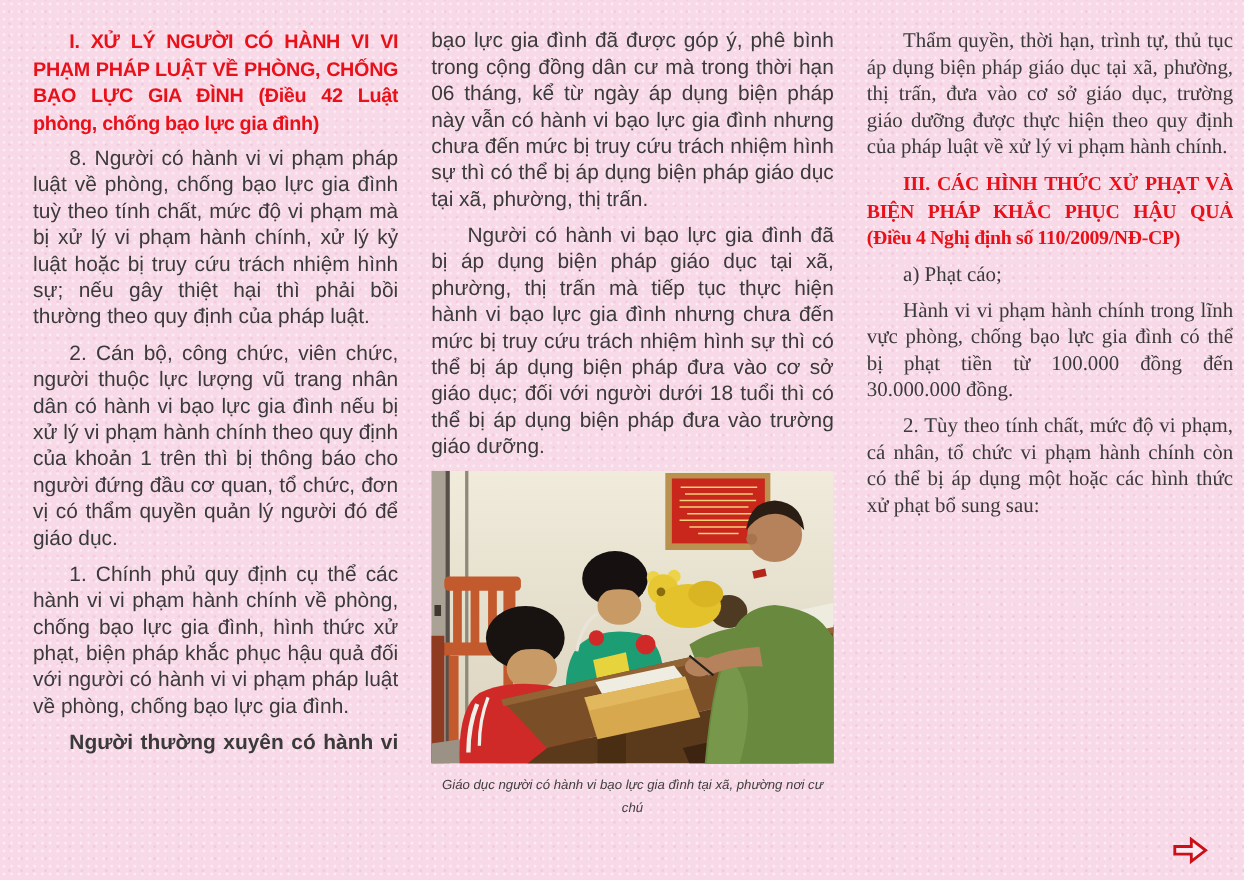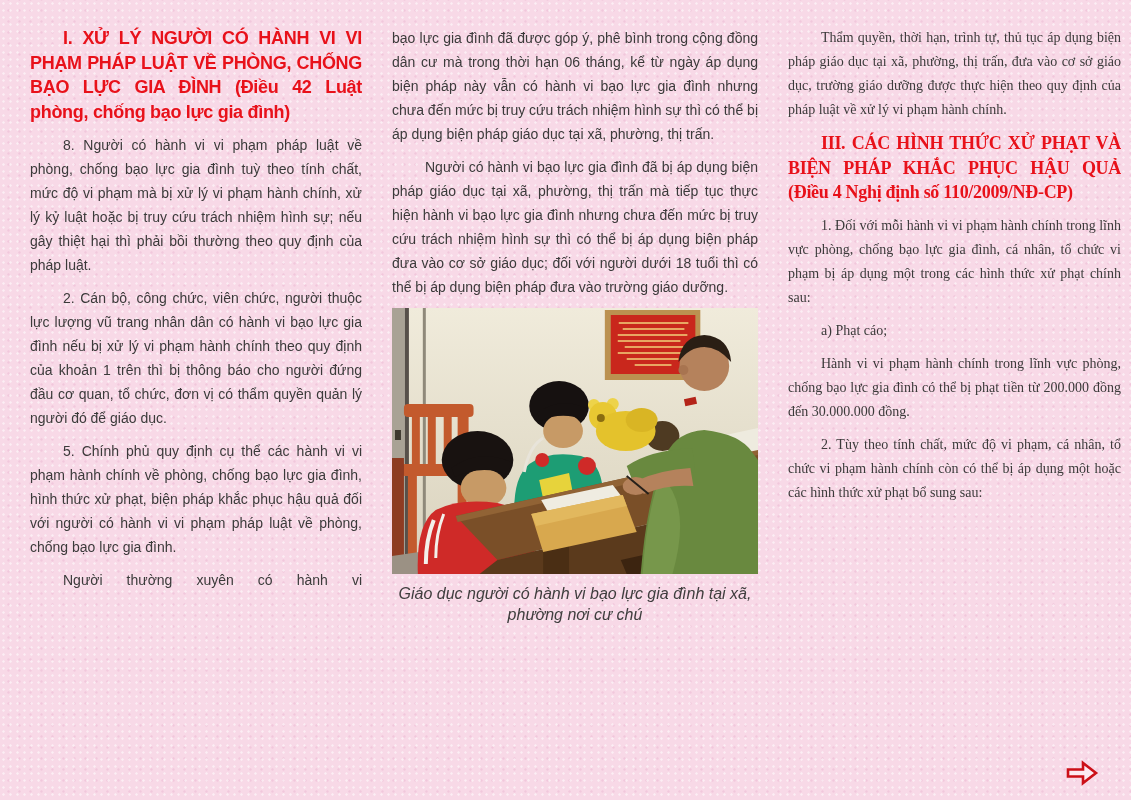--- a/index.html
+++ b/index.html
@@ -21,49 +21,49 @@
   .page{
     box-sizing:border-box;height:100%;
     display:flex;gap:30px;
     padding:26px 10px 0 30px;
   }
   .col{box-sizing:border-box;overflow:hidden;}
   .col-left{width:332px;}
   .col-mid{width:366px;}
   .col-right{flex:1;font-family:Liberation Serif, serif;}
   p.body{
-    font-size:14px;line-height:24px;color:var(--body);
+    font-size:19px;line-height:24px;color:var(--body);
     text-align:justify;text-indent:33px;margin:0 0 9px 0;
   }
   p.noindent{text-indent:0;}
-  p.stretch{text-align-last:justify;}
+  p.stretch{text-align-last:justify;font-weight:bold;}
   h3.heading{
     font-size:18px;line-height:24.5px;font-weight:bold;color:var(--heading);
     text-align:justify;text-indent:33px;margin:0 0 9px 0;letter-spacing:-0.3px;
   }
   figure{margin:5px 0 0 0;}
   figure svg.photo{display:block;width:100%;height:266px;}
   figcaption{
-    font-size:16px;font-style:italic;color:#3f3e3e;
+    font-size:12px;font-style:italic;color:#3f3e3e;
     text-align:center;line-height:21px;margin-top:9px;padding:0 6px;
   }
   .next-arrow{
     position:absolute;right:32px;bottom:14px;width:34px;height:26px;
   }
 </style>
 </head>
 <body>
 
 <div class="page">
 
   <div class="col col-left">
     <h3 class="heading">I. XỬ LÝ NGƯỜI CÓ HÀNH VI VI PHẠM PHÁP LUẬT VỀ PHÒNG, CHỐNG BẠO LỰC GIA ĐÌNH (Điều 42 Luật phòng, chống bạo lực gia đình)</h3>
     <p class="body">8. Người có hành vi vi phạm pháp luật về phòng, chống bạo lực gia đình tuỳ theo tính chất, mức độ vi phạm mà bị xử lý vi phạm hành chính, xử lý kỷ luật hoặc bị truy cứu trách nhiệm hình sự; nếu gây thiệt hại thì phải bồi thường theo quy định của pháp luật.</p>
     <p class="body">2. Cán bộ, công chức, viên chức, người thuộc lực lượng vũ trang nhân dân có hành vi bạo lực gia đình nếu bị xử lý vi phạm hành chính theo quy định của khoản 1 trên thì bị thông báo cho người đứng đầu cơ quan, tổ chức, đơn vị có thẩm quyền quản lý người đó để giáo dục.</p>
-    <p class="body">5. Chính phủ quy định cụ thể các hành vi vi phạm hành chính về phòng, chống bạo lực gia đình, hình thức xử phạt, biện pháp khắc phục hậu quả đối với người có hành vi vi phạm pháp luật về phòng, chống bạo lực gia đình.</p>
+    <p class="body">1. Chính phủ quy định cụ thể các hành vi vi phạm hành chính về phòng, chống bạo lực gia đình, hình thức xử phạt, biện pháp khắc phục hậu quả đối với người có hành vi vi phạm pháp luật về phòng, chống bạo lực gia đình.</p>
     <p class="body stretch">Người thường xuyên có hành vi</p>
   </div>
 
   <div class="col col-mid">
     <p class="body noindent">bạo lực gia đình đã được góp ý, phê bình trong cộng đồng dân cư mà trong thời hạn 06 tháng, kể từ ngày áp dụng biện pháp này vẫn có hành vi bạo lực gia đình nhưng chưa đến mức bị truy cứu trách nhiệm hình sự thì có thể bị áp dụng biện pháp giáo dục tại xã, phường, thị trấn.</p>
     <p class="body">Người có hành vi bạo lực gia đình đã bị áp dụng biện pháp giáo dục tại xã, phường, thị trấn mà tiếp tục thực hiện hành vi bạo lực gia đình nhưng chưa đến mức bị truy cứu trách nhiệm hình sự thì có thể bị áp dụng biện pháp đưa vào cơ sở giáo dục; đối với người dưới 18 tuổi thì có thể bị áp dụng biện pháp đưa vào trường giáo dưỡng.</p>
 
     <figure>
 
       <svg class="photo" viewBox="0 0 368 266" preserveAspectRatio="none" aria-hidden="true">
@@ -170,23 +170,22 @@
           <line x1="236" y1="168" x2="258" y2="186" stroke="#26201a" stroke-width="2"></line>
         </g>
       </svg>
       <figcaption>Giáo dục người có hành vi bạo lực gia đình tại xã, phường nơi cư chú</figcaption>
     </figure>
   </div>
 
   <div class="col col-right">
     <p class="body">Thẩm quyền, thời hạn, trình tự, thủ tục áp dụng biện pháp giáo dục tại xã, phường, thị trấn, đưa vào cơ sở giáo dục, trường giáo dưỡng được thực hiện theo quy định của pháp luật về xử lý vi phạm hành chính.</p>
     <h3 class="heading">III. CÁC HÌNH THỨC XỬ PHẠT VÀ BIỆN PHÁP KHẮC PHỤC HẬU QUẢ (Điều 4 Nghị định số 110/2009/NĐ-CP)</h3>
-    <p class="body">1. Đối với mỗi hành vi vi phạm hành chính trong lĩnh vực phòng, chống bạo lực gia đình, cá nhân, tổ chức vi phạm bị áp dụng một trong các hình thức xử phạt chính sau:</p>
     <p class="body">a) Phạt cáo;</p>
-    <p class="body">Hành vi vi phạm hành chính trong lĩnh vực phòng, chống bạo lực gia đình có thể bị phạt tiền từ 200.000 đồng đến 30.000.000 đồng.</p>
+    <p class="body">Hành vi vi phạm hành chính trong lĩnh vực phòng, chống bạo lực gia đình có thể bị phạt tiền từ 100.000 đồng đến 30.000.000 đồng.</p>
     <p class="body">2. Tùy theo tính chất, mức độ vi phạm, cá nhân, tổ chức vi phạm hành chính còn có thể bị áp dụng một hoặc các hình thức xử phạt bổ sung sau:</p>
   </div>
 
 </div>
 
 <svg class="next-arrow" viewBox="0 0 34 26" aria-hidden="true">
   <path d="M3 9.5 h15 v-6.5 l13 10 -13 10 v-6.5 H3 z" fill="#fdeaf2" stroke="#cc1018" stroke-width="2.6" stroke-linejoin="miter"></path>
 </svg>
 
 </body></html>

